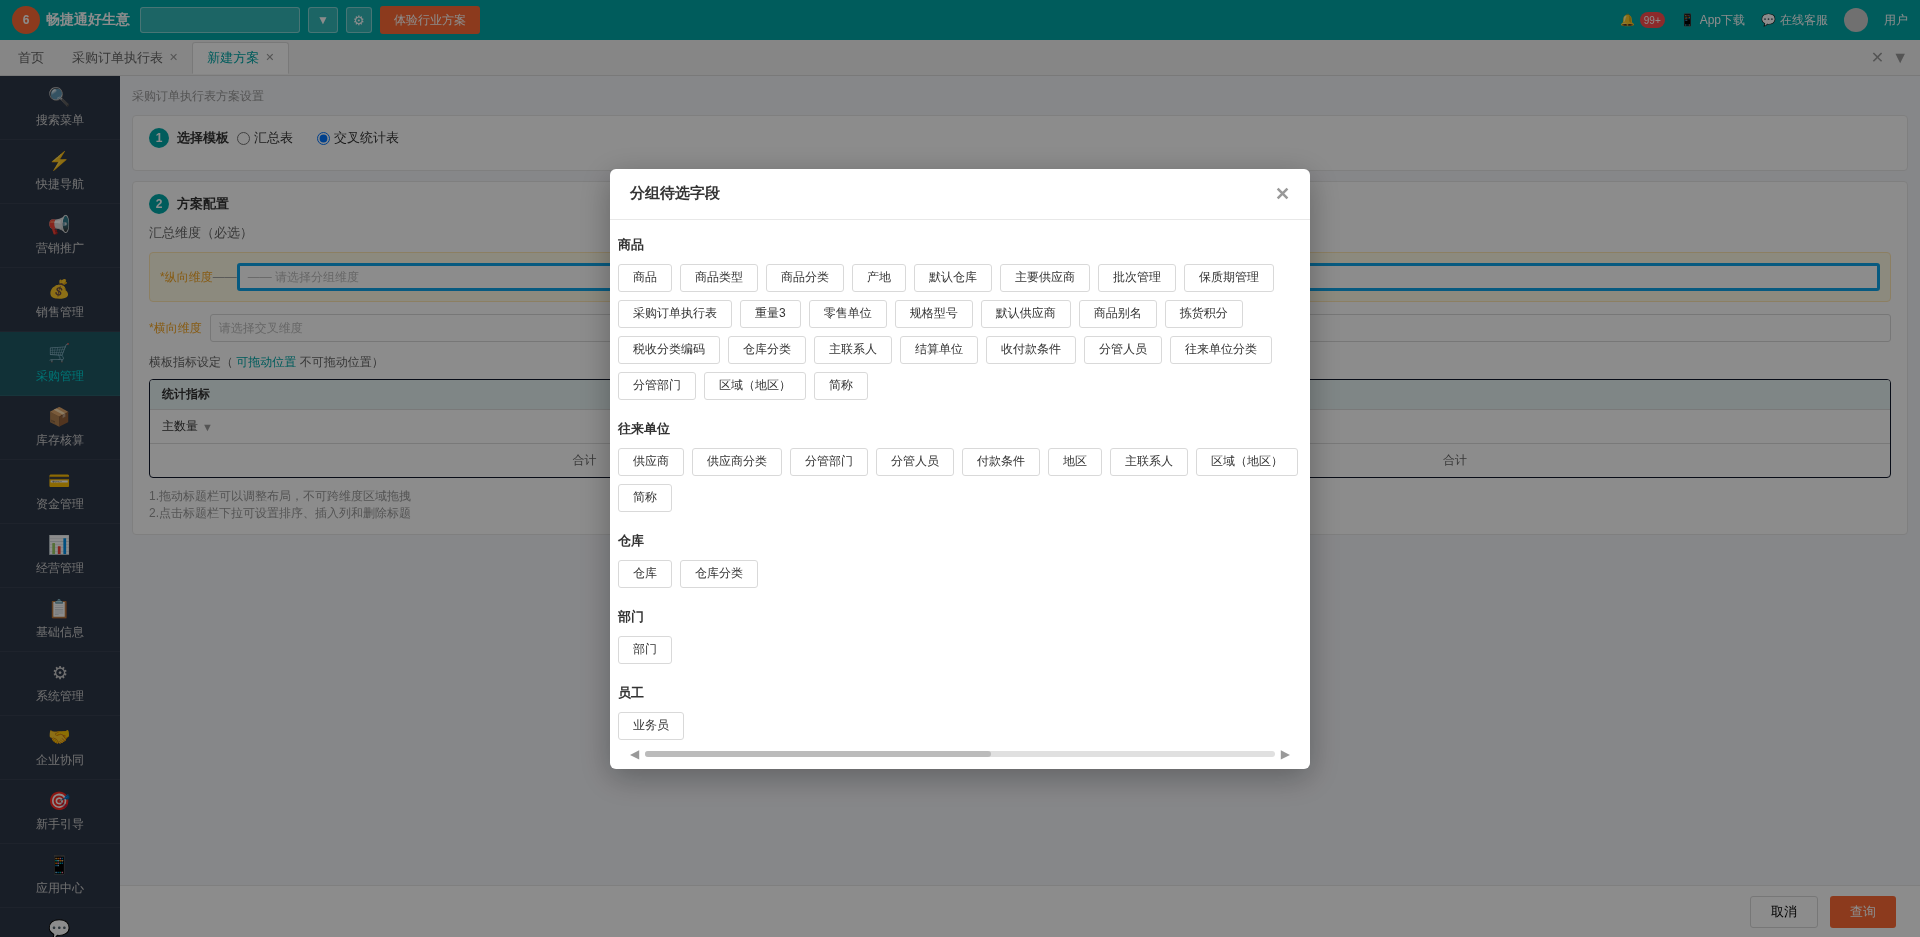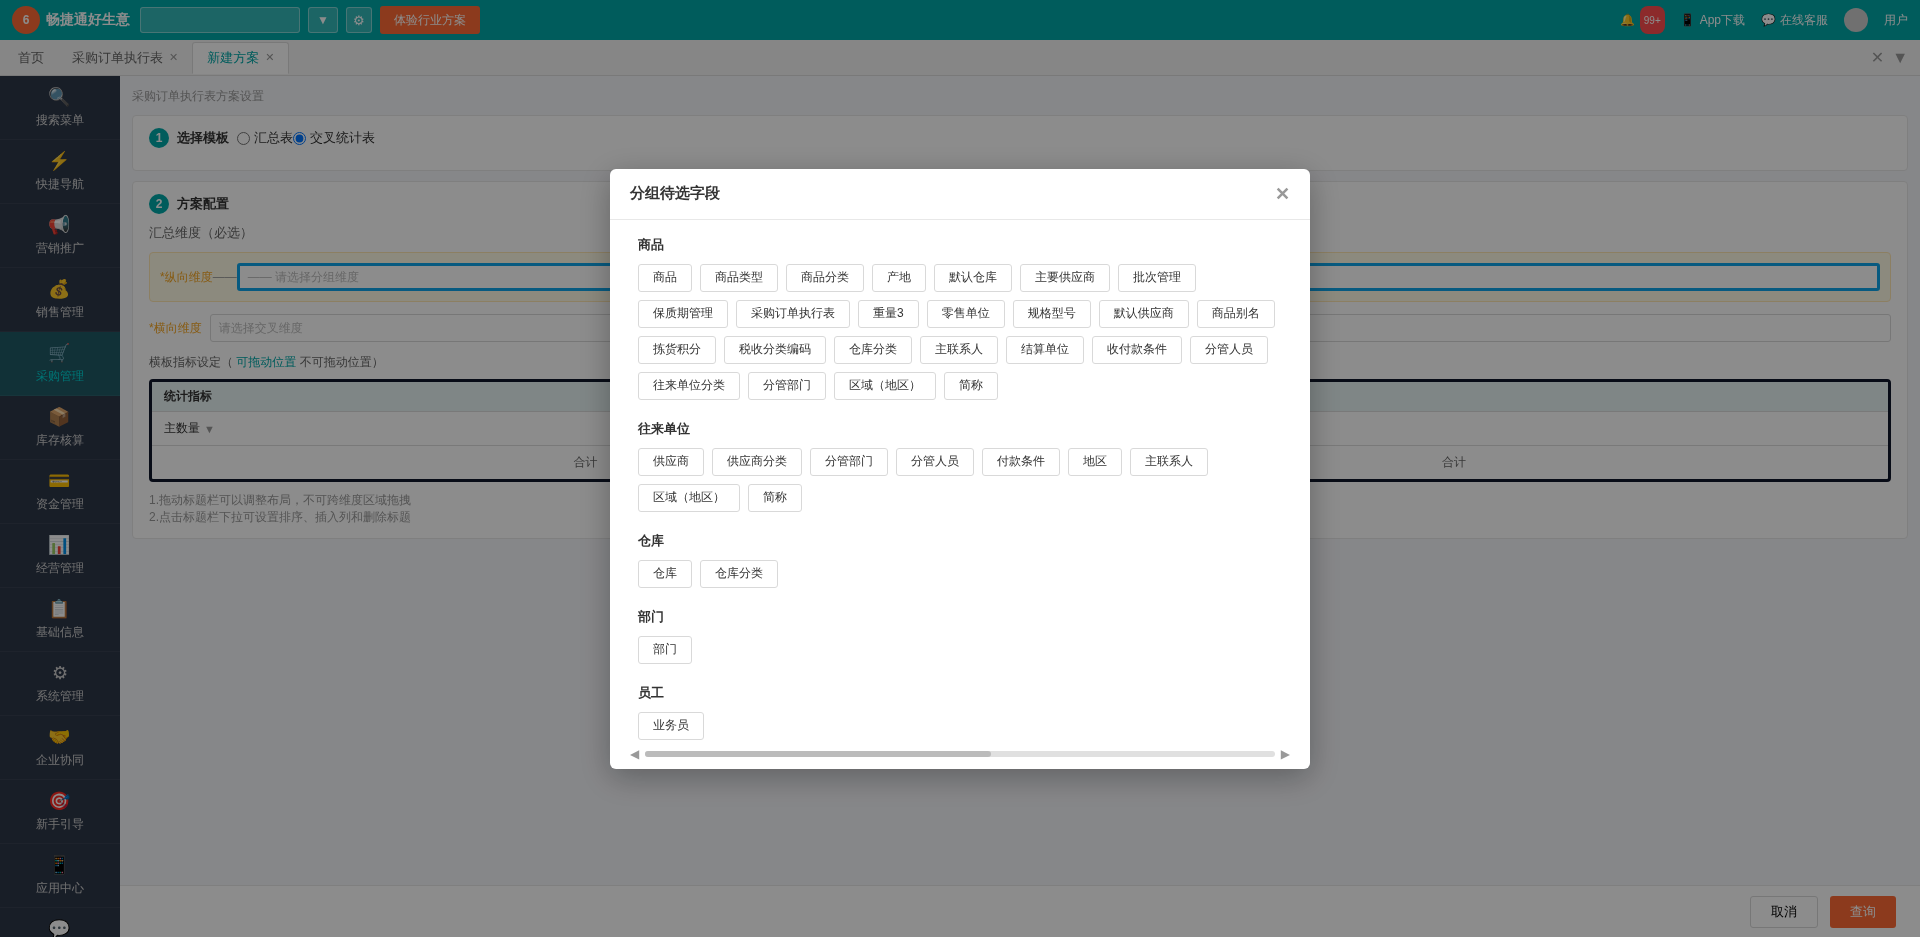--- a/index.html
+++ b/index.html
@@ -95,21 +95,21 @@
       gap: 4px;
       cursor: pointer;
     }
     .badge {
       background: #ff4d4f;
       color: white;
       border-radius: 8px;
       padding: 0 4px;
       font-size: 10px;
       min-width: 16px;
-      height: 28px;
+      height: 16px;
       display: inline-flex;
       align-items: center;
       justify-content: center;
     }
     .avatar {
       width: 24px;
       height: 24px;
       background: #ccc;
       border-radius: 50%;
     }
@@ -225,27 +225,27 @@
       color: white;
       border-radius: 50%;
       display: flex;
       align-items: center;
       justify-content: center;
       font-size: 12px;
       font-weight: bold;
     }
     .step-title { font-weight: bold; font-size: 13px; }
 
-    .radio-group { display: flex; align-items: flex-end; gap: 0; font-size: 13px; }
+    .radio-group { display: flex; align-items: flex-end; gap: 24px; font-size: 13px; }
     .radio-item { display: flex; align-items: center; gap: 4px; cursor: pointer; }
 
     
     .table-container {
       background: white;
-      border: 3px solid #0f172a;
+      border: 1px solid #0f172a;
       border-radius: 4px;
       overflow: hidden;
     }
 
     
     .bottom-bar {
       position: fixed;
       bottom: 0;
       left: 120px;
       right: 0;
@@ -307,21 +307,21 @@
       font-weight: bold;
     }
     .modal-close {
       cursor: pointer;
       color: #999;
       font-size: 18px;
     }
     .modal-body {
       flex: 1;
       overflow-y: auto;
-      padding: 16px 28px;
+      padding: 16px 8px;
     }
 
     .field-section { margin-bottom: 20px; }
     .field-section-title {
       font-size: 13px;
       font-weight: bold;
       color: #333;
       margin-bottom: 10px;
     }
     .field-tags {

